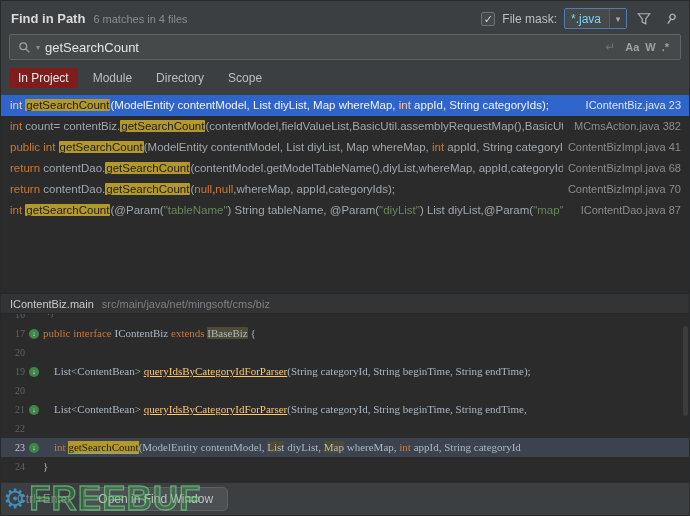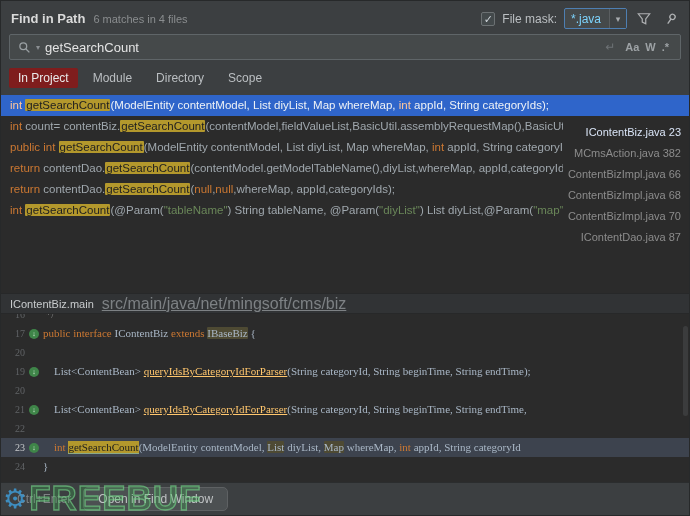--- a/index.html
+++ b/index.html
@@ -27,31 +27,31 @@
 
   .tabs{display:flex;align-items:center;gap:6px;padding:2px 8px 7px 8px;flex:none;}
   .tab{font-size:12px;color:#bbbfc2;padding:3px 9px;border-radius:2px;cursor:default;}
   .tab.sel{background:#7f1d1d;color:#e9e9e9;}
 
   .results{flex:1;background:#2b2b2b;overflow:hidden;}
   .result-row{position:relative;height:21px;}
   .result-row.sel{background:#2f65ca;}
   .row-text{position:absolute;left:9px;right:126px;top:0;height:21px;line-height:21px;white-space:pre;overflow:hidden;font-size:11.5px;color:#9fa7ad;}
   .result-row.sel .row-text{color:#eef2f6;}
-  .result-file{position:absolute;right:8px;top:0;height:39px;line-height:21px;font-size:11px;color:#8c8c8c;margin-top:27px;}
+  .result-file{position:absolute;right:8px;top:0;height:39px;line-height:21px;font-size:11px;color:#8c8c8c;}
   .result-row.sel .result-file{color:#d9e4f6;}
 
   .kw{color:#cc7832;}
   .result-row.sel .kw{color:#ffc79b;}
   .str{color:#6a8759;}
   .hl{background:#b3982c;color:#1f1f1f;border-radius:1px;padding:0 1px;}
 
   .preview-header{height:21px;background:#313335;border-top:1px solid #272829;border-bottom:1px solid #272829;display:flex;align-items:center;gap:8px;padding:0 9px;flex:none;}
   .ph-file{font-size:11px;color:#c9ccce;}
-  .ph-path{font-size:16px;color:#7d8184;text-decoration:underline;}
+  .ph-path{font-size:11px;color:#7d8184;}
 
   .code{height:168px;background:#2b2b2b;overflow:hidden;flex:none;position:relative;}
   .code-inner{margin-top:-9px;}
   .code-line{display:flex;height:19px;line-height:19px;font-family:Liberation Serif, serif;font-size:11px;color:#a9b7c6;white-space:pre;}
   .code-line.cur{background:#3d434e;}
   .ln{width:24px;text-align:right;color:#606366;font-size:10px;flex:none;}
   .cur .ln{color:#c8cacc;}
   .gut{width:18px;flex:none;display:flex;align-items:center;justify-content:center;}
   .impl-icon{width:10px;height:10px;border-radius:50%;background:#3f8549;color:#d9f0d9;font-size:7px;line-height:10px;text-align:center;}
   .code-text{flex:1;overflow:hidden;}
@@ -128,21 +128,21 @@
       <div class="result-row sel">
         <span class="row-text"><span class="kw">int </span><span class="hl">getSearchCount</span><span class="plain">(ModelEntity contentModel, List diyList, Map whereMap, </span><span class="kw">int</span><span class="plain"> appId, String categoryIds);</span></span>
         <span class="result-file">IContentBiz.java 23</span>
       </div>
       <div class="result-row">
         <span class="row-text"><span class="kw">int</span><span class="plain"> count= contentBiz.</span><span class="hl">getSearchCount</span><span class="plain">(contentModel,fieldValueList,BasicUtil.assemblyRequestMap(),BasicUtil.getA</span></span>
         <span class="result-file">MCmsAction.java 382</span>
       </div>
       <div class="result-row">
         <span class="row-text"><span class="kw">public int </span><span class="hl">getSearchCount</span><span class="plain">(ModelEntity contentModel, List diyList, Map whereMap, </span><span class="kw">int</span><span class="plain"> appId, String categoryIds)</span></span>
-        <span class="result-file">ContentBizImpl.java 66</span>
+        <span class="result-file">ContentBizImpl.java 41</span>
       </div>
       <div class="result-row">
         <span class="row-text"><span class="kw">return</span><span class="plain"> contentDao.</span><span class="hl">getSearchCount</span><span class="plain">(contentModel.getModelTableName(),diyList,whereMap, appId,categoryIds);</span></span>
         <span class="result-file">ContentBizImpl.java 68</span>
       </div>
       <div class="result-row">
         <span class="row-text"><span class="kw">return</span><span class="plain"> contentDao.</span><span class="hl">getSearchCount</span><span class="plain">(</span><span class="kw">null</span><span class="plain">,</span><span class="kw">null</span><span class="plain">,whereMap, appId,categoryIds);</span></span>
         <span class="result-file">ContentBizImpl.java 70</span>
       </div>
       <div class="result-row">

